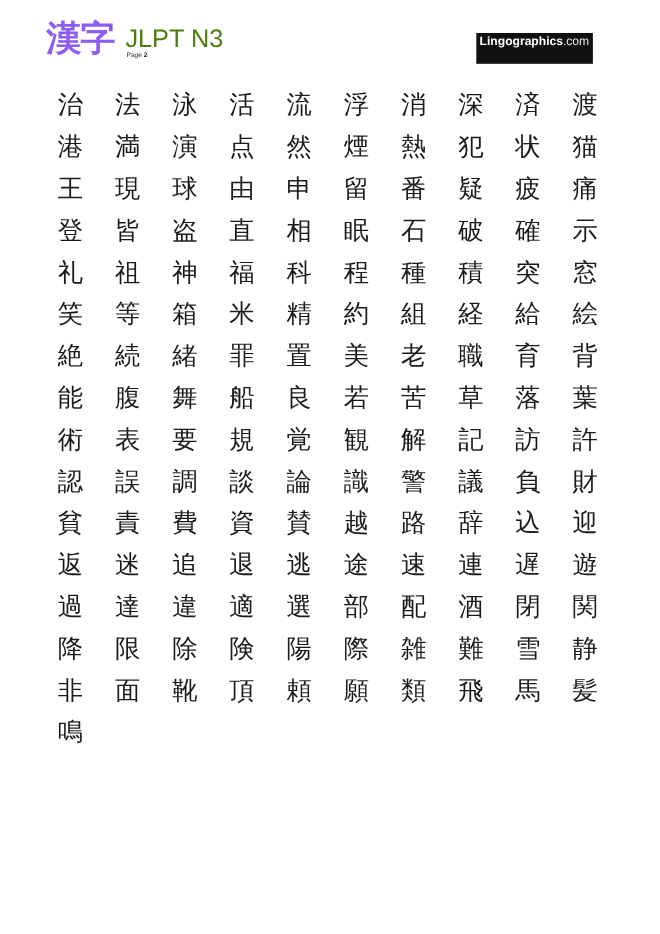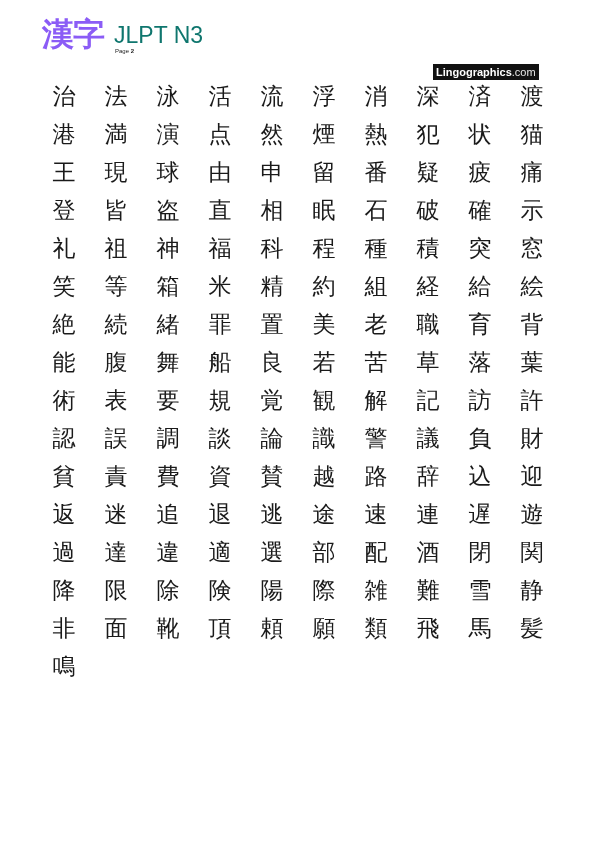--- a/index.html
+++ b/index.html
@@ -32,47 +32,46 @@
       color: #8b5cf6;
       letter-spacing: -1px;
     }
     .title-level {
       position: absolute;
       left: 114px;
       top: 22px;
       font-family: "Liberation Sans", sans-serif;
       font-size: 23px;
       line-height: 26px;
-      color: #0f766e;
+      color: #4d7c0f;
     }
     .page-label {
       position: absolute;
       left: 115px;
       top: 48px;
       font-family: "Liberation Sans", sans-serif;
       font-size: 6px;
       line-height: 7px;
       color: #222;
     }
     .page-label .num {
       font-weight: bold;
     }
     .brand {
       position: absolute;
       left: 433px;
       top: 30px;
-      height: 16px;
+      height: 28px;
       padding: 0 3px;
       background: #111111;
       color: #ffffff;
       font-family: "Liberation Sans", sans-serif;
       font-size: 11px;
       line-height: 16px;
       white-space: nowrap;
-      margin-top: 34px;
     }
     .brand .strong { font-weight: bold; }
     .brand .light { font-weight: normal; color: #e8e8e8; }
 
     .grid {
       position: absolute;
       left: 38px;
       top: 77px;
       width: 520px;
     }

